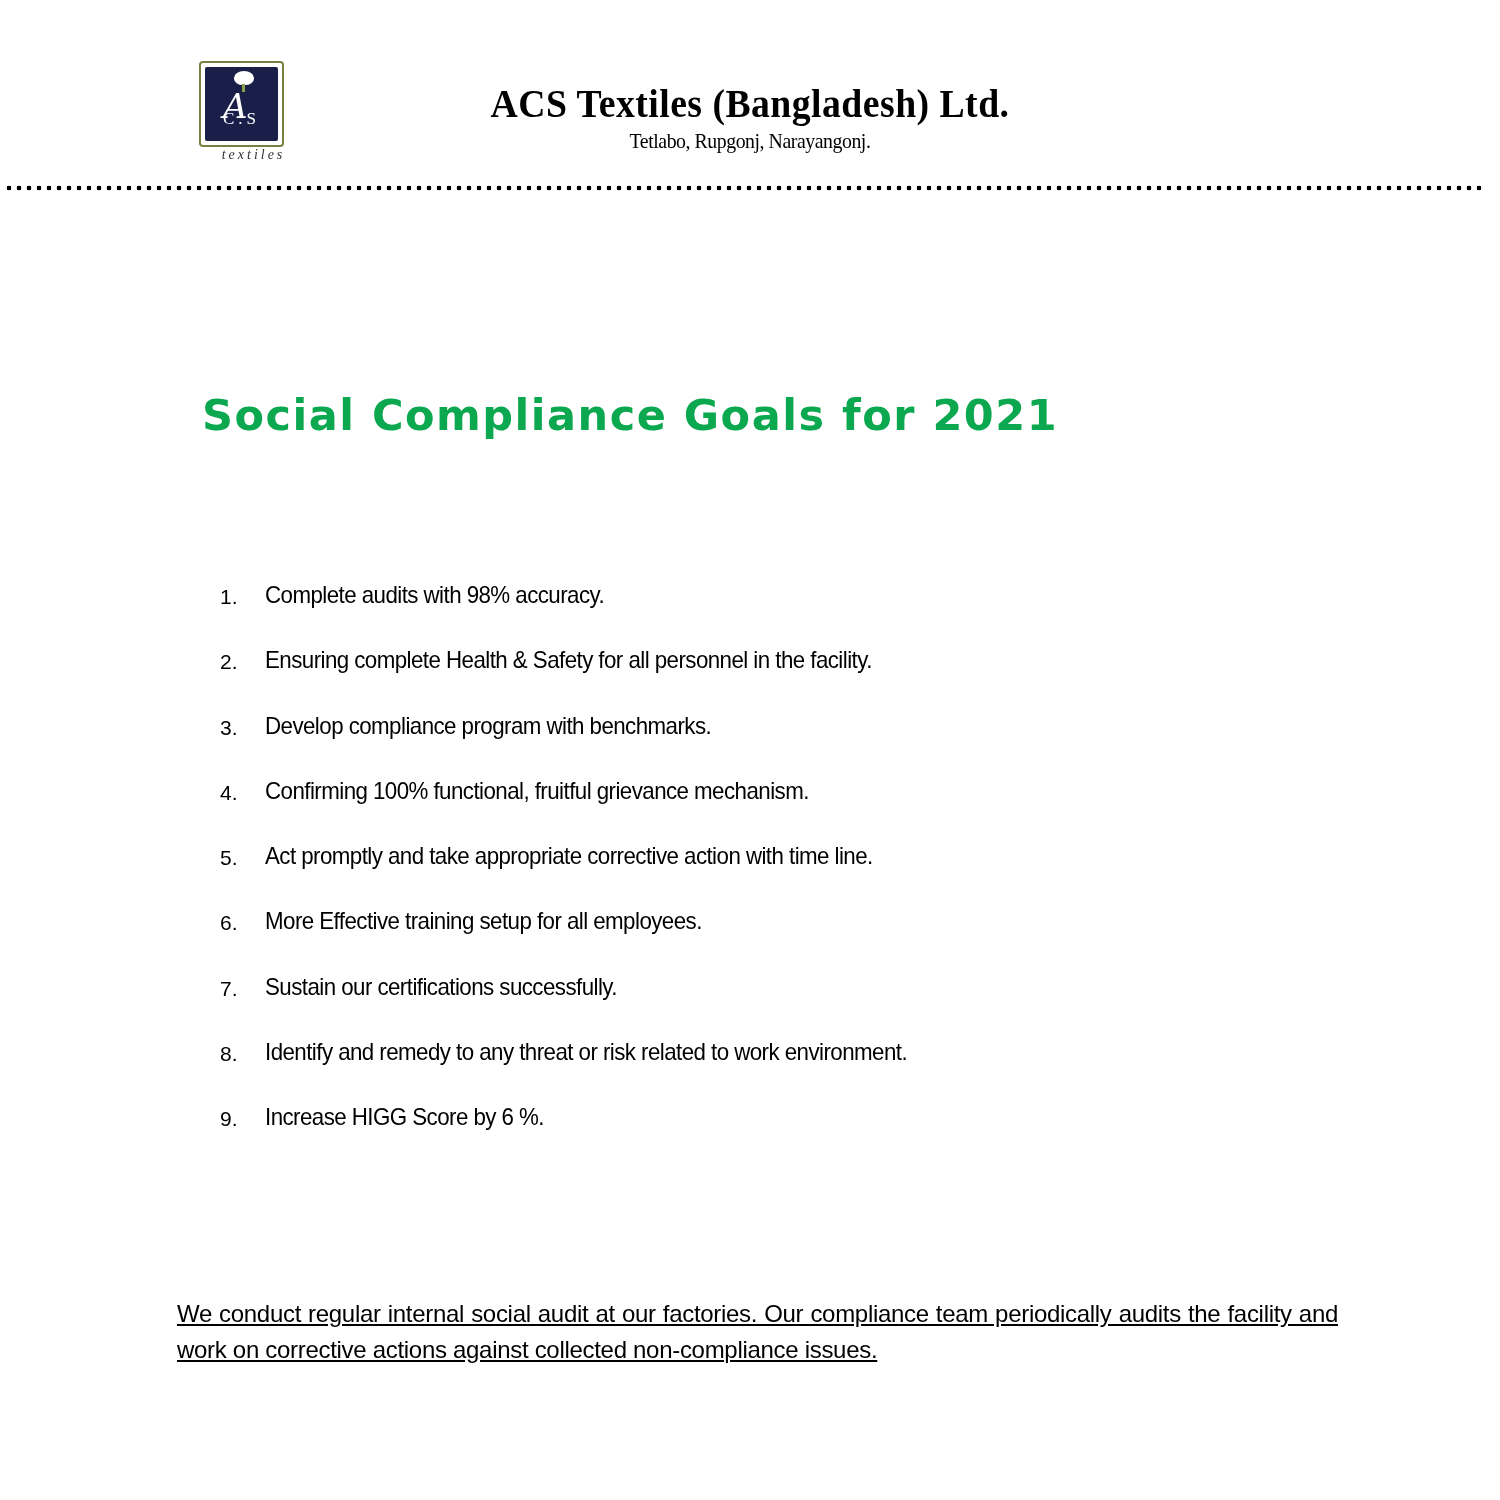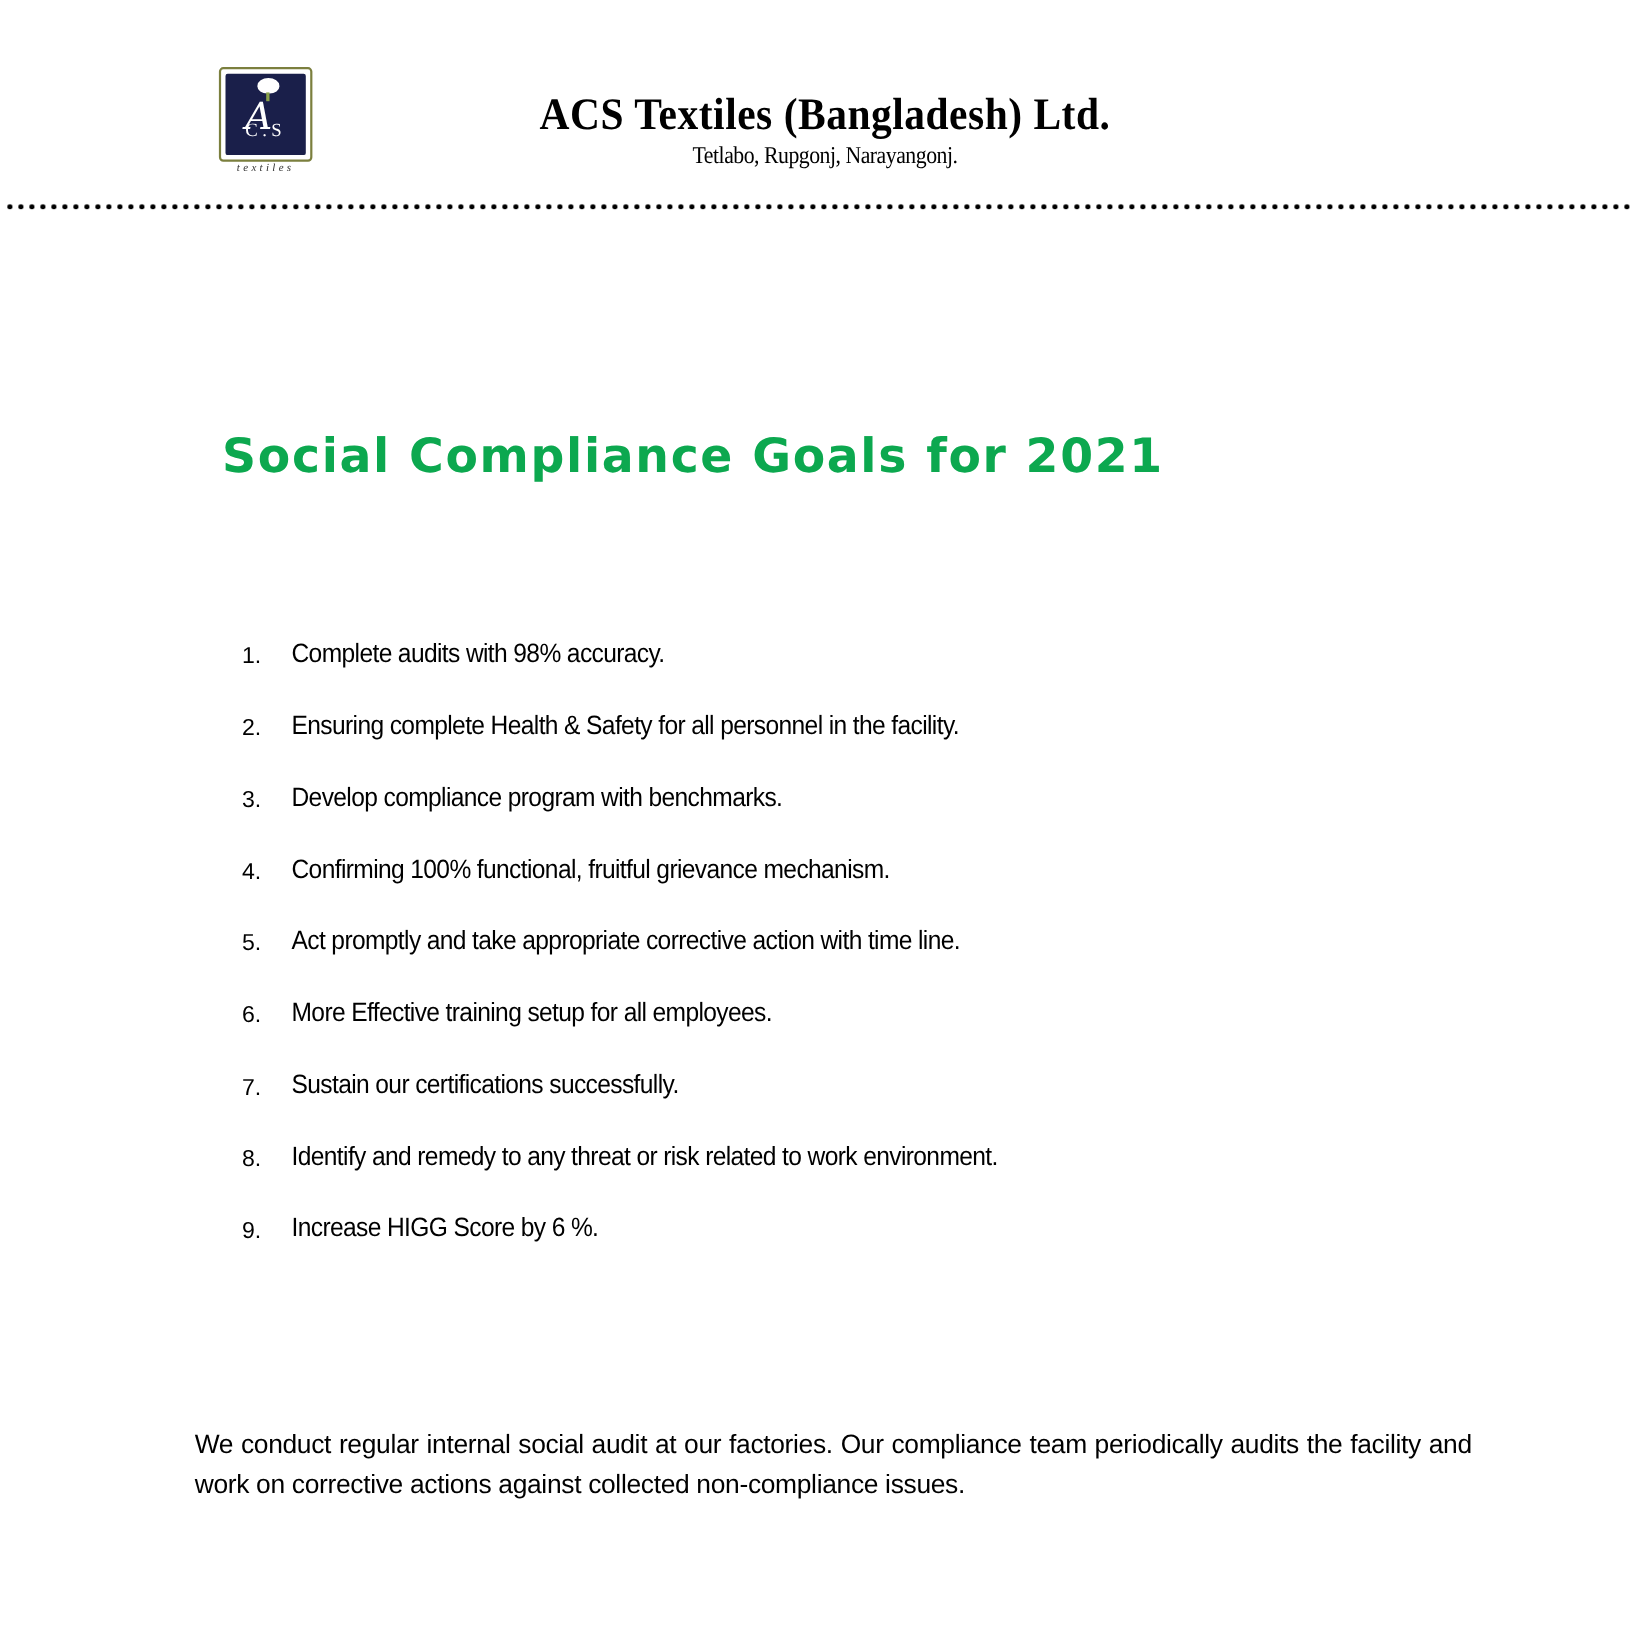--- a/index.html
+++ b/index.html
@@ -4,21 +4,21 @@
 <style>
   html, body { margin:0; padding:0; background:#ffffff; }
   body { width:1500px; height:1500px; position:relative; overflow:hidden; color:#000; }
   .logo { position:absolute; left:199px; top:61px; width:85px; height:86px; }
   .logo-frame { position:absolute; left:0; top:0; width:81px; height:82px; border:2px solid #7b7f3e; border-radius:4px; background:#fff; }
   .logo-inner { position:absolute; left:4px; top:4px; width:73px; height:74px; background:#1a1f4a; border-radius:2px; overflow:hidden; }
   .logo-cotton { position:absolute; left:29px; top:4px; width:20px; height:14px; background:#fff; border-radius:50% 50% 45% 45%; }
   .logo-stem { position:absolute; left:37px; top:17px; width:3px; height:8px; background:#8aa24a; }
   .logo-A { position:absolute; left:18px; top:22px; font-family:"DejaVu Serif", serif; font-style:italic; color:#fff; font-size:34px; line-height:34px; }
   .logo-cs { position:absolute; left:0; right:0; top:42px; text-align:center; font-family:"Liberation Serif", serif; color:#fff; font-size:17px; letter-spacing:4px; }
-  .logo-sub { position:absolute; left:0; top:86px; width:85px; text-align:center; font-family:"Liberation Serif", serif; font-style:italic; font-size:10px; letter-spacing:3px; color:#333; }
+  .logo-sub { position:absolute; left:12px; top:86px; width:85px; text-align:center; font-family:"Liberation Serif", serif; font-style:italic; font-size:14px; letter-spacing:3px; color:#333; }
   .company { position:absolute; left:0; width:1500px; top:80px; text-align:center; font-family:"Liberation Serif", serif; font-weight:bold; font-size:41px; line-height:46px; letter-spacing:0.5px; transform:scaleX(0.92); transform-origin:750px 0; }
   .address { position:absolute; left:0; width:1500px; top:128px; text-align:center; font-family:"Liberation Serif", serif; font-size:22px; line-height:26px; letter-spacing:-0.5px; transform:scaleX(0.9); transform-origin:750px 0; }
   .divider { position:absolute; left:4px; top:185px; width:1480px; height:6px;
     background-image: radial-gradient(circle, #000 2.2px, transparent 2.6px);
     background-size:10px 6px; background-repeat:repeat-x; }
   .title { position:absolute; left:0; width:1260px; top:388px; text-align:center; font-family:"DejaVu Sans", sans-serif; font-weight:bold; font-size:43px; line-height:54px; color:#0ca84f; letter-spacing:1.5px; }
   .goals { position:absolute; left:220px; top:578px; margin:0; padding:0; list-style:none; }
   .goal { position:relative; height:65.3px; font-family:"Liberation Sans", sans-serif; font-size:24px; line-height:34px; white-space:nowrap; }
   .goal-num { position:absolute; left:0; top:2px; width:40px; font-size:21px; }
   .goal-text { position:absolute; left:45px; top:0; letter-spacing:-0.6px; transform:scaleX(0.93); transform-origin:0 0; }
@@ -78,13 +78,13 @@
   <li class="goal">
     <span class="goal-num">8.</span>
     <span class="goal-text">Identify and remedy to any threat or risk related to work environment.</span>
   </li>
   <li class="goal">
     <span class="goal-num">9.</span>
     <span class="goal-text">Increase HIGG Score by 6 %.</span>
   </li>
 </ol>
 
-<p class="para" style="margin:0;">We conduct regular internal social audit at our factories. Our compliance team periodically audits the facility and work on corrective actions against collected non-compliance issues.</p>
+<p class="para" style="margin:0;text-decoration:underline;">We conduct regular internal social audit at our factories. Our compliance team periodically audits the facility and work on corrective actions against collected non-compliance issues.</p>
 
 </body></html>

